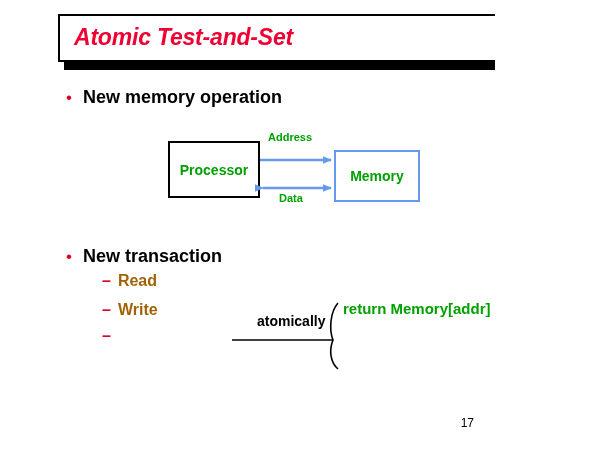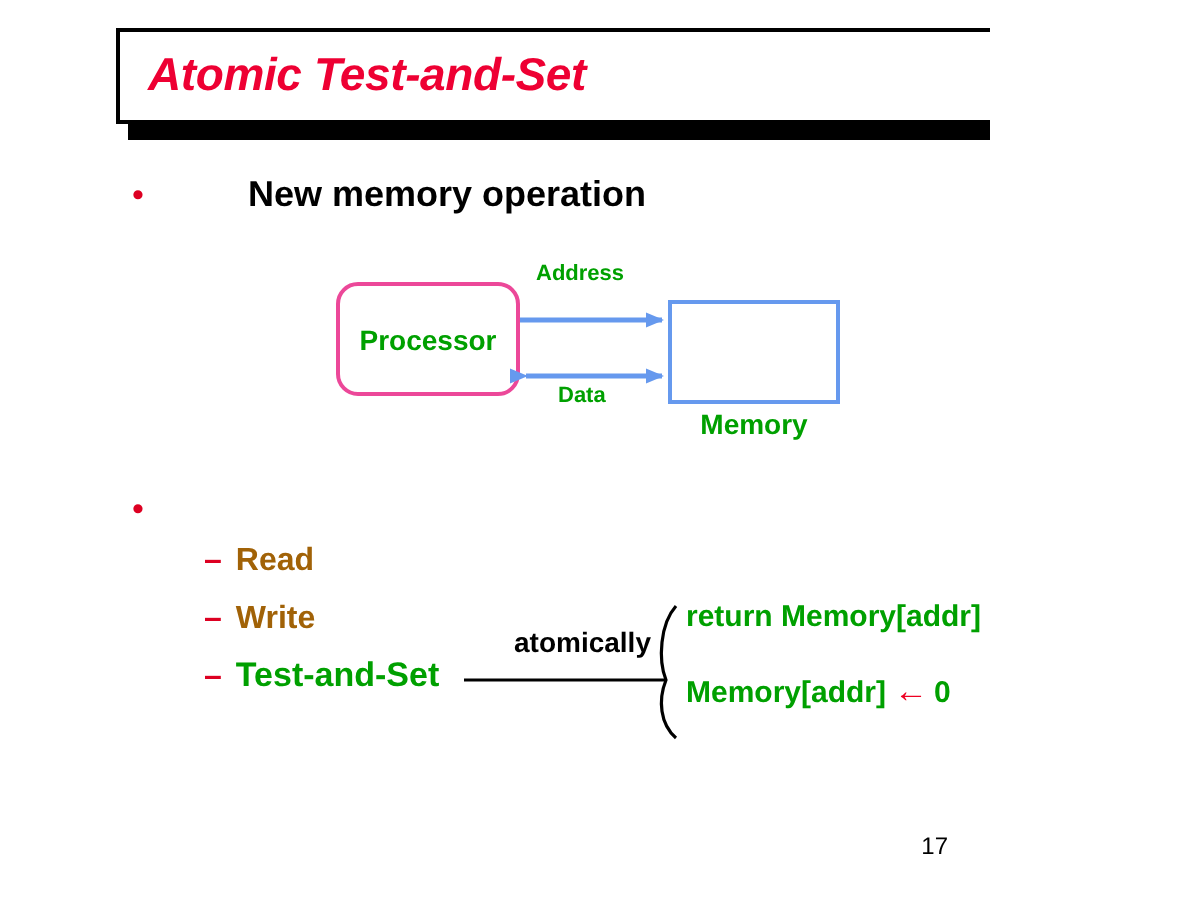--- a/index.html
+++ b/index.html
@@ -57,21 +57,20 @@
   .bullet-dot {
     color: #dd0022;
     font-size: 17px;
     line-height: 1;
     margin-right: 11px;
   }
   .bullet-label {
     color: #000000;
     font-size: 18px;
     font-weight: bold;
-    margin-left: 41px;
   }
   #bullet-memory-op { left: 66px; top: 87px; }
   #bullet-transaction { left: 66px; top: 246px; }
 
   .sub-row {
     position: absolute;
     display: flex;
     align-items: baseline;
     white-space: nowrap;
   }
@@ -92,22 +91,22 @@
   #sub-write { left: 102px; top: 301px; }
   #sub-tas   { left: 102px; top: 328px; }
 
   
   #proc-box {
     position: absolute;
     left: 168px;
     top: 141px;
     width: 92px;
     height: 57px;
-    border: 2px solid #ec4899;
-    border-radius: 11px;
+    border: 2px solid #000000;
+    border-radius: 0;
     box-sizing: border-box;
   }
   #mem-box {
     position: absolute;
     left: 334px;
     top: 150px;
     width: 86px;
     height: 52px;
     border: 2px solid #6699ee;
     box-sizing: border-box;
@@ -116,21 +115,21 @@
     position: absolute;
     left: 0;
     right: 0;
     text-align: center;
     color: #00a000;
     font-size: 14px;
     font-weight: bold;
     white-space: nowrap;
   }
   #proc-label { top: 19px; }
-  #mem-label  { top: 16px; margin-top: 36px; }
+  #mem-label  { top: 16px; }
 
   .diag-caption {
     position: absolute;
     color: #00a000;
     font-size: 11px;
     font-weight: bold;
     white-space: nowrap;
   }
   #address-label { left: 268px; top: 131px; text-align: right; }
   #data-label    { left: 279px; top: 192px; }
@@ -217,36 +216,33 @@
 
     <line x1="263" y1="188" x2="331" y2="188" stroke="#6699ee" stroke-width="2.5" marker-end="url(#arrow-right)" marker-start="url(#arrow-left)"></line>
 
     <line x1="232" y1="340" x2="333" y2="340" stroke="#000000" stroke-width="1.6"></line>
 
     <path d="M338,303 C330,312 329,330 333,340 C329,350 330,362 338,369" stroke="#000000" stroke-width="1.6" fill="none"></path>
   </svg>
 
   <div class="bullet-row" id="bullet-transaction">
     <span class="bullet-dot">•</span>
+    <span class="bullet-label">New transaction</span>
   </div>
 
   <div class="sub-row sub-blue" id="sub-read">
     <span class="sub-dash">–</span>
     <span class="sub-label">Read</span>
   </div>
   <div class="sub-row sub-blue" id="sub-write">
     <span class="sub-dash">–</span>
     <span class="sub-label">Write</span>
   </div>
   <div class="sub-row sub-green" id="sub-tas">
     <span class="sub-dash">–</span>
-    <span class="sub-label">Test-and-Set</span>
   </div>
 
   <div id="atomically-label">atomically</div>
   <div class="code-line" id="code-line-1">return Memory[addr]</div>
-  <div class="code-line" id="code-line-2">
-    <span>Memory[addr]</span><span class="assign-arrow">←</span><span>0</span>
-  </div>
 
   <div id="page-number">17</div>
 
 </div>
 
 </body></html>

